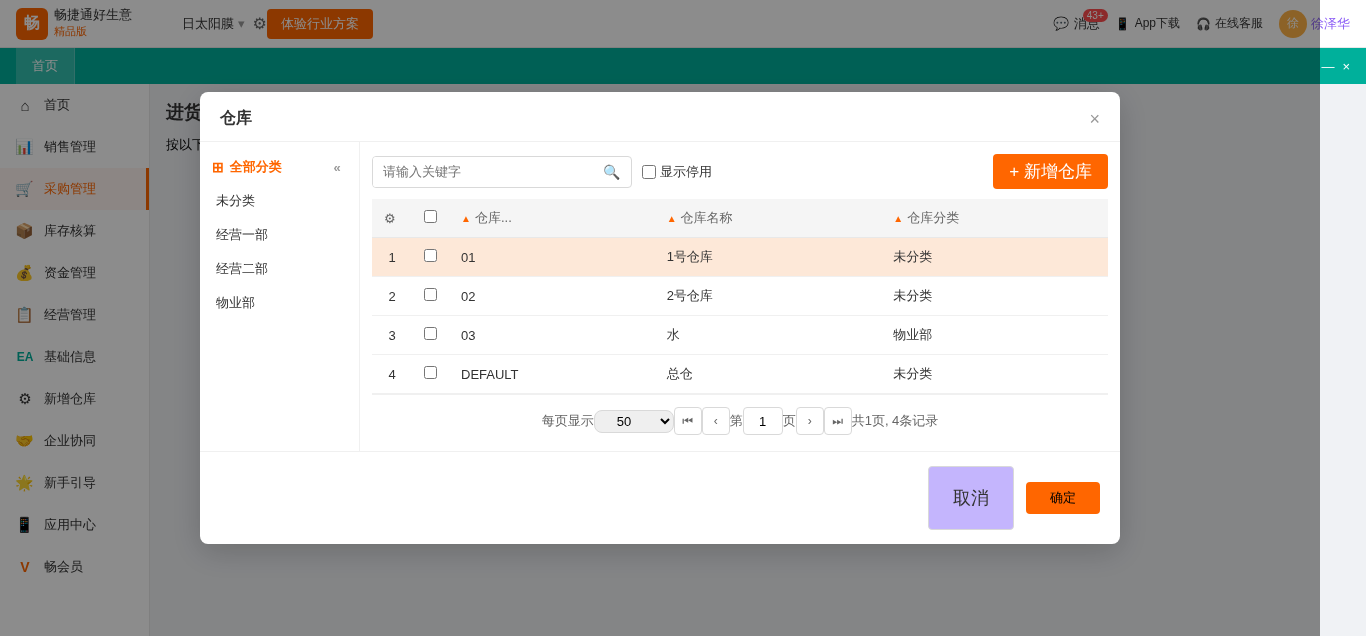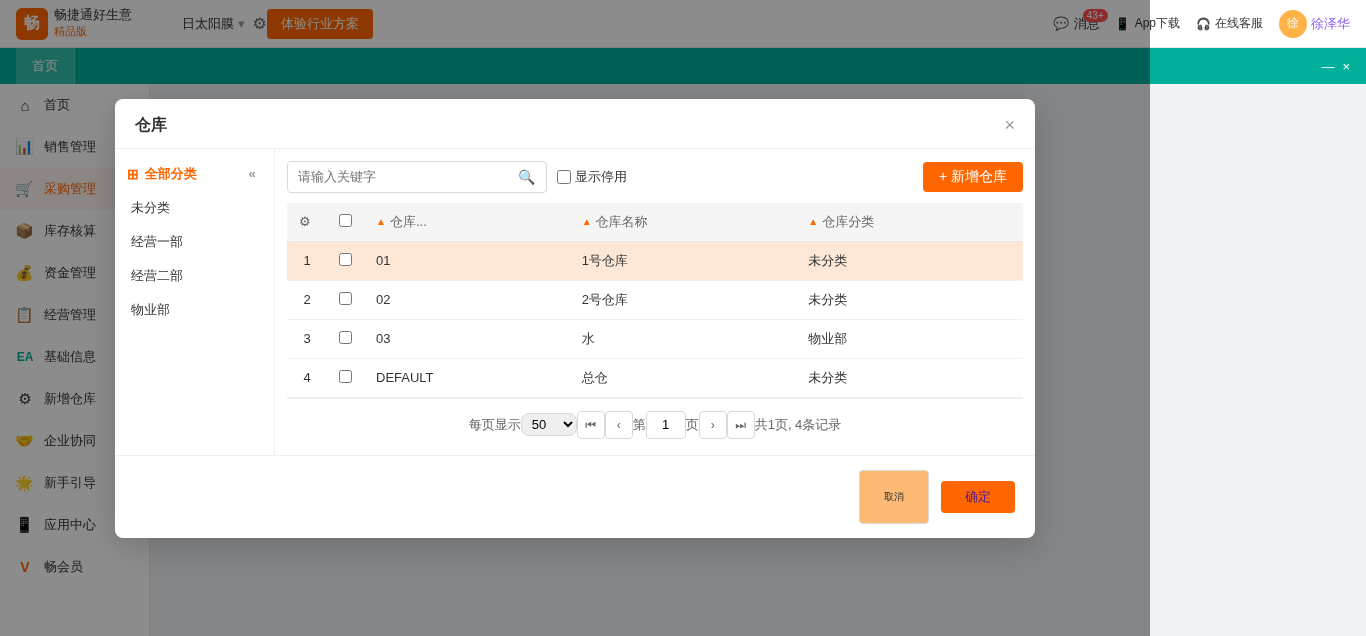--- a/index.html
+++ b/index.html
@@ -36,21 +36,21 @@
     .sidebar-item { display: flex; align-items: center; gap: 10px; padding: 12px 16px; color: #333; cursor: pointer; font-size: 13px; }
     .sidebar-item.active { background: #fff5f0; color: #ff6600; border-right: 3px solid #ff6600; }
     .sidebar-icon { width: 18px; height: 18px; display: flex; align-items: center; justify-content: center; font-size: 15px; flex-shrink: 0; }
 
     
     .content { flex: 1; padding: 16px; overflow: auto; }
     .page-title { font-size: 18px; font-weight: bold; color: #333; margin-bottom: 12px; }
     .filter-bar { display: flex; align-items: center; gap: 12px; margin-bottom: 12px; flex-wrap: wrap; }
 
     
-    .overlay { position: fixed; top: 0; left: 0; width: 1150px; height: 636px; background: rgba(0,0,0,0.45); z-index: 100; display: flex; align-items: center; justify-content: center; }
+    .overlay { position: fixed; top: 0; left: 0; width: 1320px; height: 636px; background: rgba(0,0,0,0.45); z-index: 100; display: flex; align-items: center; justify-content: center; }
 
     
     .modal { background: #fff; border-radius: 8px; width: 920px; max-height: 580px; display: flex; flex-direction: column; box-shadow: 0 8px 32px rgba(0,0,0,0.18); }
     .modal-header { display: flex; align-items: center; justify-content: space-between; padding: 16px 20px 12px 20px; border-bottom: 1px solid #f0f0f0; }
     .modal-title { font-size: 16px; font-weight: bold; color: #333; }
     .modal-close { color: #999; cursor: pointer; font-size: 18px; line-height: 1; }
     .modal-body { display: flex; flex: 1; overflow: hidden; }
 
     
     .cat-panel { width: 160px; border-right: 1px solid #f0f0f0; padding: 8px 0; flex-shrink: 0; }
@@ -60,47 +60,47 @@
     .cat-collapse { display: flex; align-items: center; justify-content: center; width: 20px; margin-left: auto; color: #999; cursor: pointer; }
 
     
     .table-area { flex: 1; display: flex; flex-direction: column; padding: 12px; overflow: hidden; }
     .table-toolbar { display: flex; align-items: center; gap: 10px; margin-bottom: 10px; }
     .search-box { display: flex; align-items: center; border: 1px solid #d9d9d9; border-radius: 4px; overflow: hidden; height: 32px; flex: 1; max-width: 260px; gap: 13px; }
     .search-input { border: none; outline: none; padding: 0 10px; font-size: 13px; width: 100%; height: 100%; color: #333; }
     .search-btn { background: none; border: none; padding: 0 10px; cursor: pointer; color: #999; font-size: 14px; }
     .show-disabled { display: flex; align-items: center; gap: 4px; color: #333; font-size: 13px; cursor: pointer; }
     .checkbox { width: 14px; height: 14px; border: 1px solid #d9d9d9; border-radius: 2px; cursor: pointer; }
-    .btn-add { background: #ff6600; color: #fff; border: none; border-radius: 4px; padding: 6px 16px; font-size: 14px; cursor: pointer; margin-left: auto; display: flex; align-items: center; gap: 4px; }
+    .btn-add { background: #ff6600; color: #fff; border: none; border-radius: 4px; padding: 6px 16px; font-size: 17px; cursor: pointer; margin-left: auto; display: flex; align-items: center; gap: 4px; }
 
     
     .data-table { width: 100%; border-collapse: collapse; font-size: 13px; }
     .data-table th { background: #f5f5f5; padding: 10px 12px; text-align: left; color: #666; font-weight: normal; border-bottom: 1px solid #e8e8e8; white-space: nowrap; }
     .data-table td { padding: 10px 12px; border-bottom: 1px solid #f0f0f0; color: #333; vertical-align: middle; }
     .data-table tr.highlighted { background: #fde8d8; }
     .th-gear { width: 40px; text-align: center; }
     .th-check { width: 32px; text-align: center; }
     .th-sort { display: flex; align-items: center; gap: 4px; cursor: pointer; }
     .sort-icon { font-size: 10px; color: #ff6600; }
     .row-num { color: #666; text-align: center; }
     .row-check { text-align: center; }
 
     
     .pagination { display: flex; align-items: center; justify-content: center; padding: 12px 0 4px; border-top: 1px solid #f0f0f0; font-size: 13px; }
     .page-size-label { color: #666; }
-    .page-size-select { border: 1px solid #d9d9d9; border-radius: 8px; padding: 2px 6px; font-size: 13px; cursor: pointer; }
+    .page-size-select { border: 1px solid #d9d9d9; border-radius: 8px; padding: 2px 18px; font-size: 13px; cursor: pointer; }
     .page-btn { width: 28px; height: 28px; border: 1px solid #d9d9d9; border-radius: 4px; background: #fff; cursor: pointer; display: flex; align-items: center; justify-content: center; color: #666; font-size: 12px; }
     .page-btn:disabled { color: #ccc; cursor: default; }
     .page-input { width: 40px; height: 28px; border: 1px solid #d9d9d9; border-radius: 4px; text-align: center; font-size: 13px; }
     .page-text { color: #666; }
 
     
     .modal-footer { display: flex; align-items: center; justify-content: flex-end; gap: 12px; padding: 14px 20px; border-top: 1px solid #f0f0f0; }
-    .btn-cancel { background: #fdba74; color: #333; border: 1px solid #d9d9d9; border-radius: 4px; padding: 19px 24px; font-size: 10px; cursor: pointer; }
-    .btn-confirm { background: #ff6600; color: #4c1d95; border: none; border-radius: 4px; padding: 7px 24px; font-size: 13px; cursor: pointer; }
+    .btn-cancel { background: #c4b5fd; color: #333; border: 1px solid #d9d9d9; border-radius: 4px; padding: 19px 24px; font-size: 18px; cursor: pointer; }
+    .btn-confirm { background: #ff6600; color: #000000; border: none; border-radius: 4px; padding: 7px 24px; font-size: 13px; cursor: pointer; }
   </style>
 </head>
 <body>
 
 <div class="topbar">
   <div class="topbar-logo">
     <div class="logo-icon">
         <span>畅</span>
       </div>
     <div>

